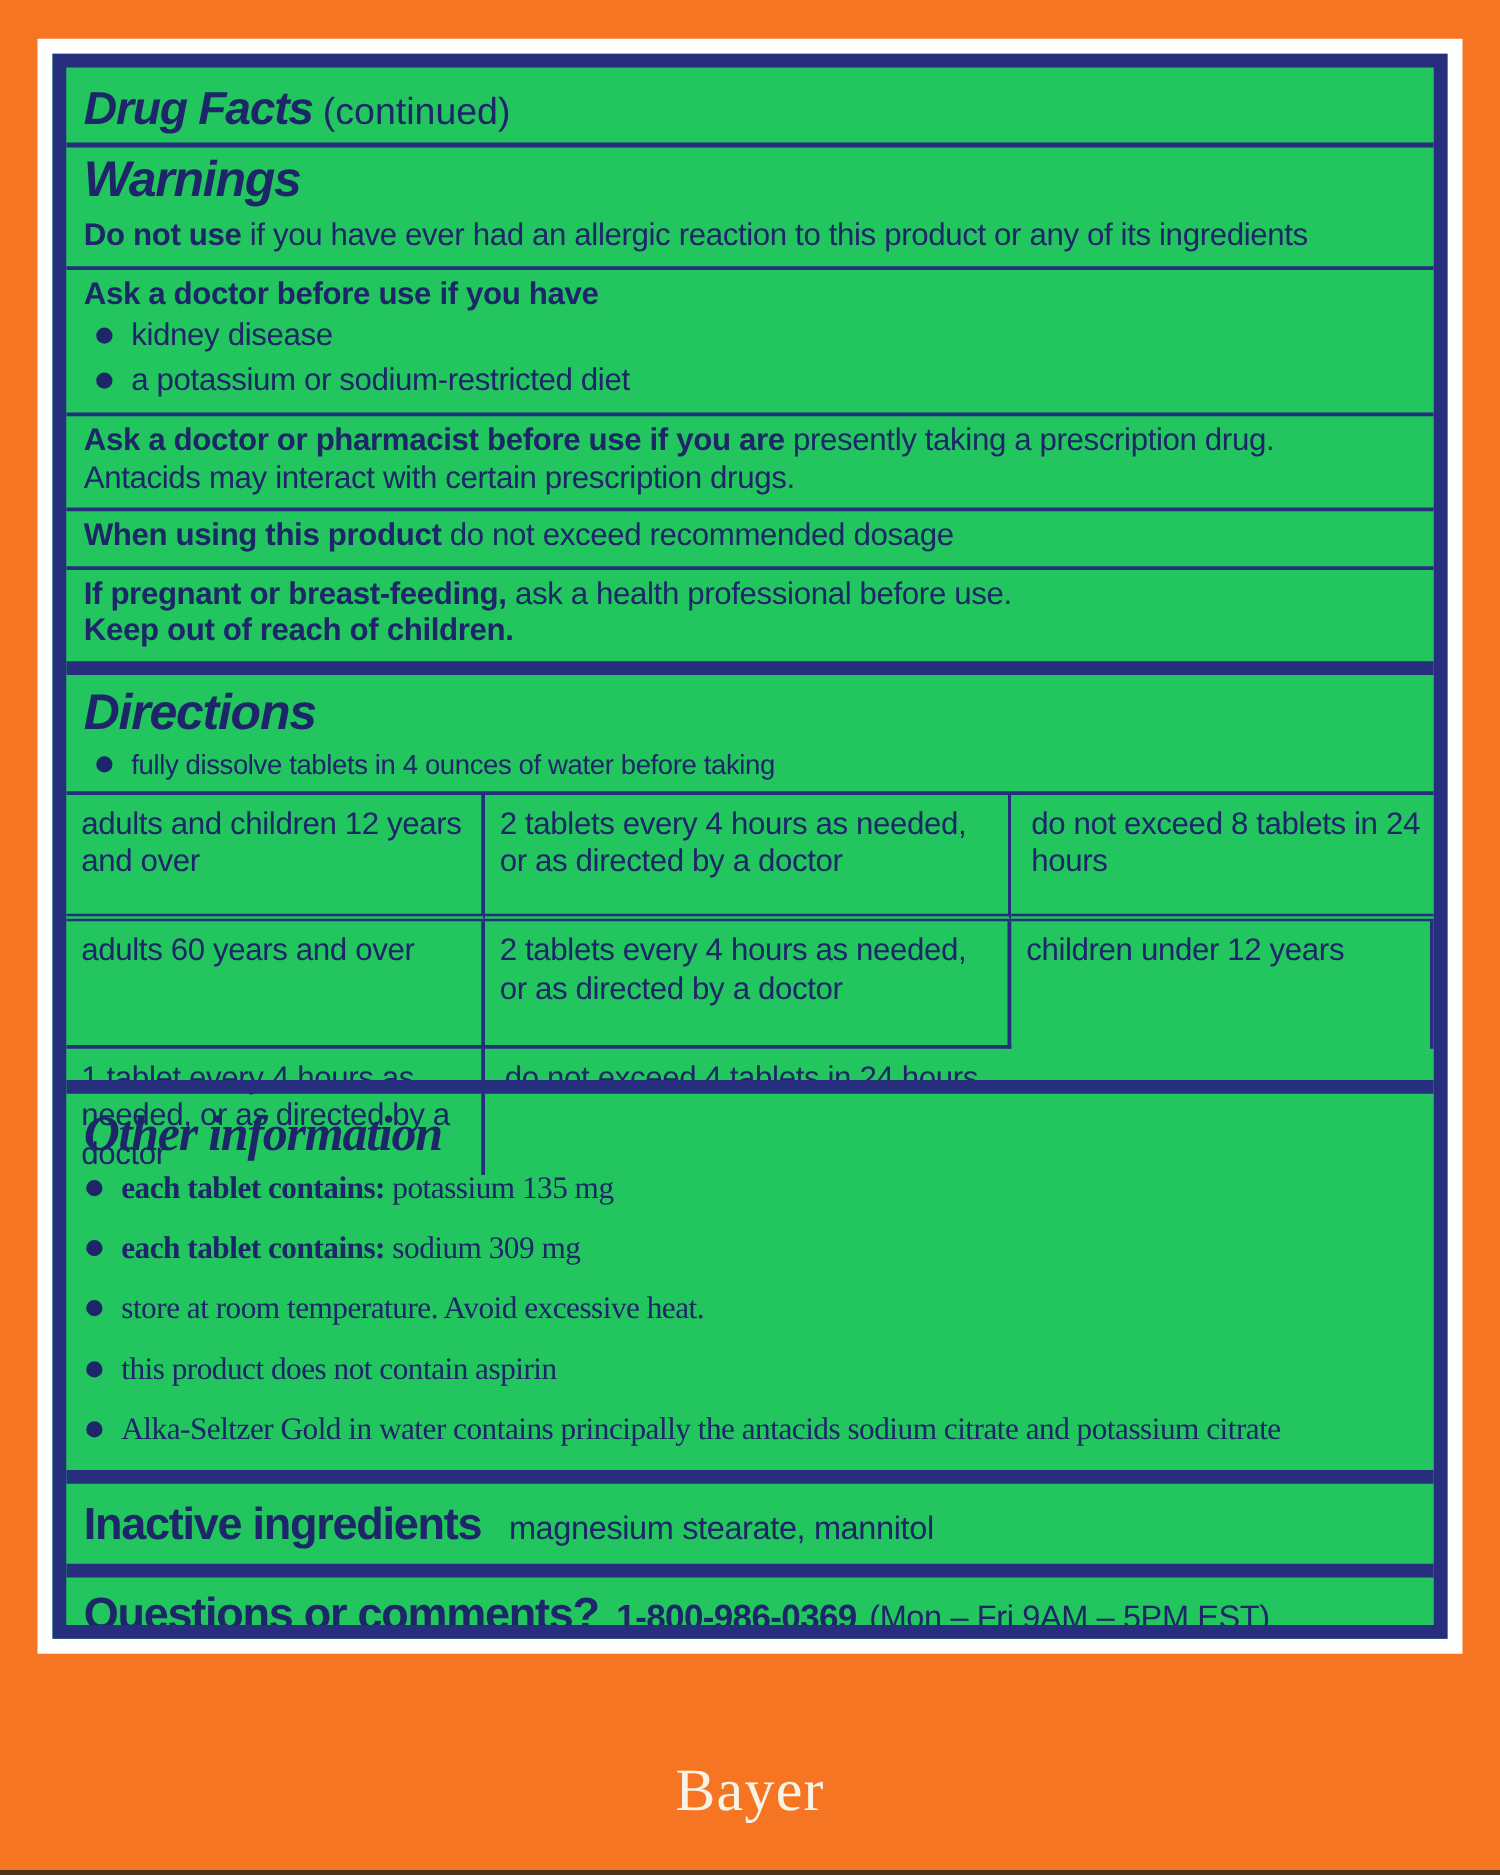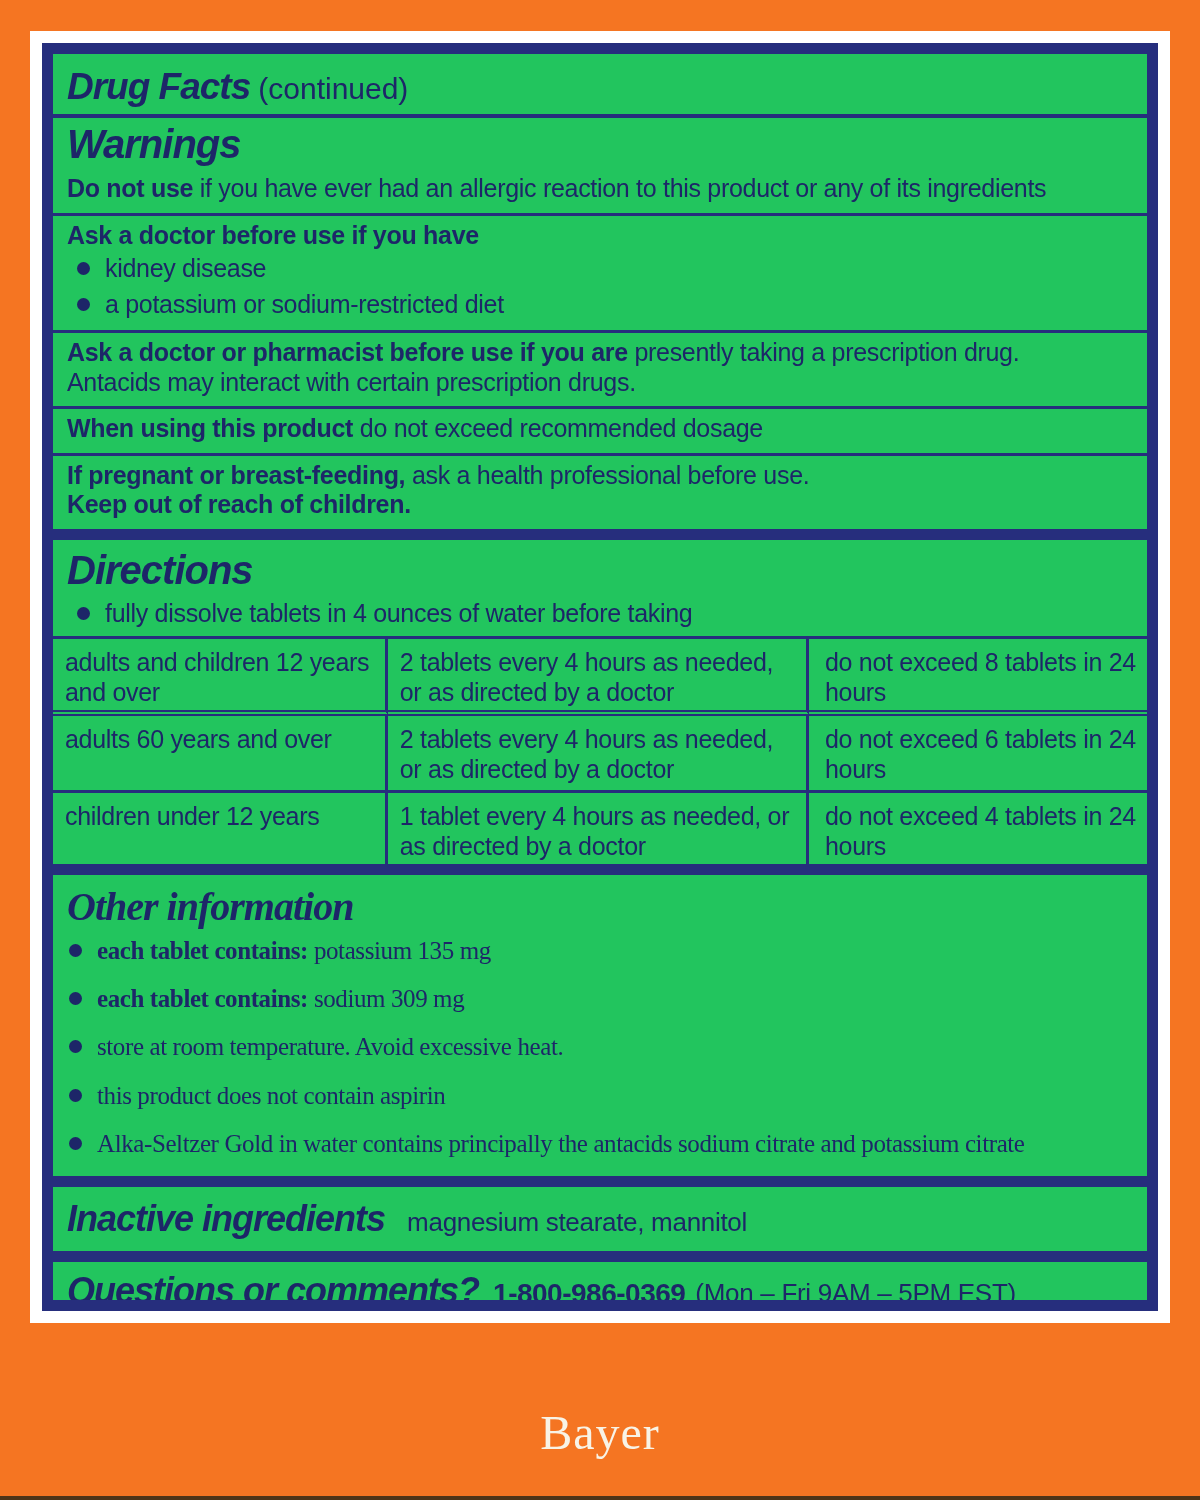--- a/index.html
+++ b/index.html
@@ -35,36 +35,36 @@
   .sec-warnings h2 { padding:4px 14px 2px; }
   .w-item { border-bottom:3px solid #262e7d; padding:5px 14px 9px; font-size:25px; letter-spacing:-0.3px; line-height:1.18; flex:1; }
   .w-item.last { border-bottom:none; }
   b.run { font-weight:bold; }
   .bullet-row { display:flex; align-items:center; gap:15px; padding:4px 0 2px 10px; }
   .dot { width:13px; height:13px; border-radius:50%; background:#1d2668; flex:none; }
 
   .sec-directions { flex:none; height:324px; display:flex; flex-direction:column; }
   .sec-directions h2 { padding:8px 14px 0; }
   .dir-bullet { display:flex; align-items:center; gap:15px; padding:6px 14px 8px 24px;
-                border-bottom:3px solid #262e7d; font-size:25px; letter-spacing:-0.3px; }
+                border-bottom:3px solid #262e7d; font-size:22px; letter-spacing:-0.3px; }
   .dir-table { flex:1; display:grid; grid-template-columns:30.6% 38.5% auto; grid-template-rows:1fr 1fr 1fr; }
   .cell { font-size:25px; letter-spacing:-0.3px; line-height:1.22; padding:8px 8px 2px 12px; border-bottom:3px solid #262e7d; }
   .cell.c1,.cell.c2 { border-right:3px solid #262e7d; }
   .cell.c3 { padding-left:16px; }
   .cell.r1 { border-bottom:6px double #262e7d; }
   .cell.r3 { border-bottom:none; }
 
   .sec-other { flex:none; height:301px; display:flex; flex-direction:column;font-family:Liberation Serif, serif; }
   .sec-other h2 { padding:8px 14px 4px; }
   .o-row { display:flex; align-items:flex-start; gap:15px; padding:2px 10px 2px 16px;
            font-size:25px; letter-spacing:-0.4px; line-height:1.2; flex:1; }
   .o-row .dot { margin-top:8px; }
 
   .sec-inactive { flex:none; height:64px; display:flex; align-items:center; padding:0 14px; }
-  .inline-head { font-size:36px; font-weight:bold; font-style:italic; letter-spacing:-1px; }
+  .inline-head { font-size:36px; font-weight:bold; letter-spacing:-1px; }
   .inactive-text { font-size:26px; margin-left:22px; letter-spacing:-0.3px; position:relative; top:4px; }
 
   .sec-questions { flex:none; height:58px; display:flex; align-items:center; padding:0 14px; }
   .phone { font-size:28px; font-weight:bold; margin-left:14px; letter-spacing:-0.5px; position:relative; top:3px; }
   .hours { font-size:26px; margin-left:10px; letter-spacing:-0.3px; position:relative; top:3px; }
 
   .bayer {
     position:absolute; left:0; bottom:40px; width:100%; text-align:center;
     font-family:"Liberation Serif", serif; font-size:48px; color:#f8f3e6; letter-spacing:1px;
   }
@@ -122,21 +122,20 @@
         <span class="dot"></span>
         <span>fully dissolve tablets in 4 ounces of water before taking</span>
       </div>
       <div class="dir-table">
         <div class="cell c1 r1">adults and children 12 years and over</div>
         <div class="cell c2 r1">2 tablets every 4 hours as needed, or as directed by a doctor</div>
         <div class="cell c3 r1">do not exceed 8 tablets in 24 hours</div>
 
         <div class="cell c1 r2">adults 60 years and over</div>
         <div class="cell c2 r2">2 tablets every 4 hours as needed, or as directed by a doctor</div>
-        <div class="cell c3 r2">do not exceed 6 tablets in 24 hours</div>
 
         <div class="cell c1 r3">children under 12 years</div>
         <div class="cell c2 r3">1 tablet every 4 hours as needed, or as directed by a doctor</div>
         <div class="cell c3 r3">do not exceed 4 tablets in 24 hours</div>
       </div>
     </div>
 
     <div class="sep"></div>
 
     <div class="sec-other">

